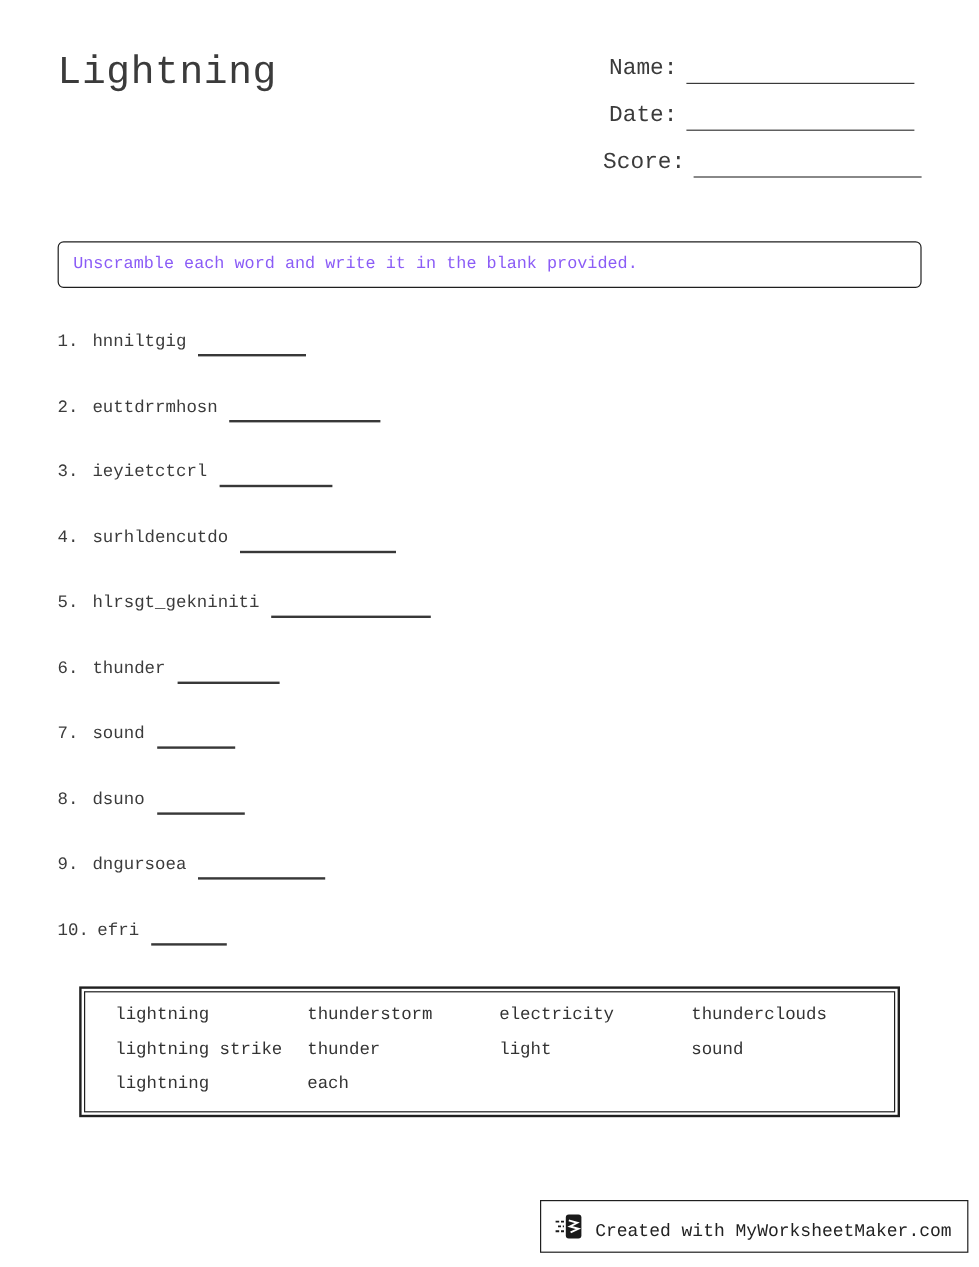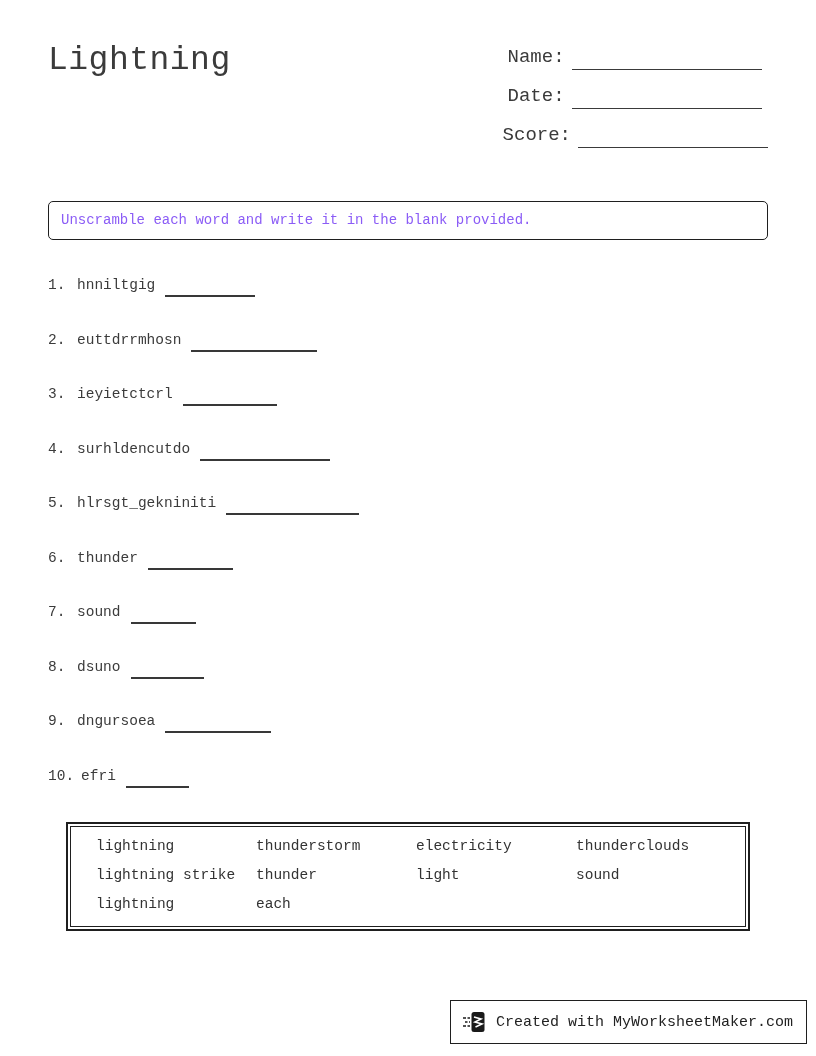--- a/index.html
+++ b/index.html
@@ -87,21 +87,21 @@
   }
   .word-bank-word { line-height: 17px; }
   
   .footer-box {
     position: absolute;
     right: 9px;
     bottom: 12px;
     border: 1.5px solid #1f1f1f;
     background: #ffffff;
     display: flex;
-    align-items: center;
+    align-items: flex-end;
     gap: 8px;
     padding: 8px 13px 8px 11px;
   }
   .footer-text { font-size: 15px; color: #222222; }
   .logo-icon { width: 26px; height: 26px; flex: 0 0 auto; }
 </style>
 </head>
 <body>
 
 <div class="page">

